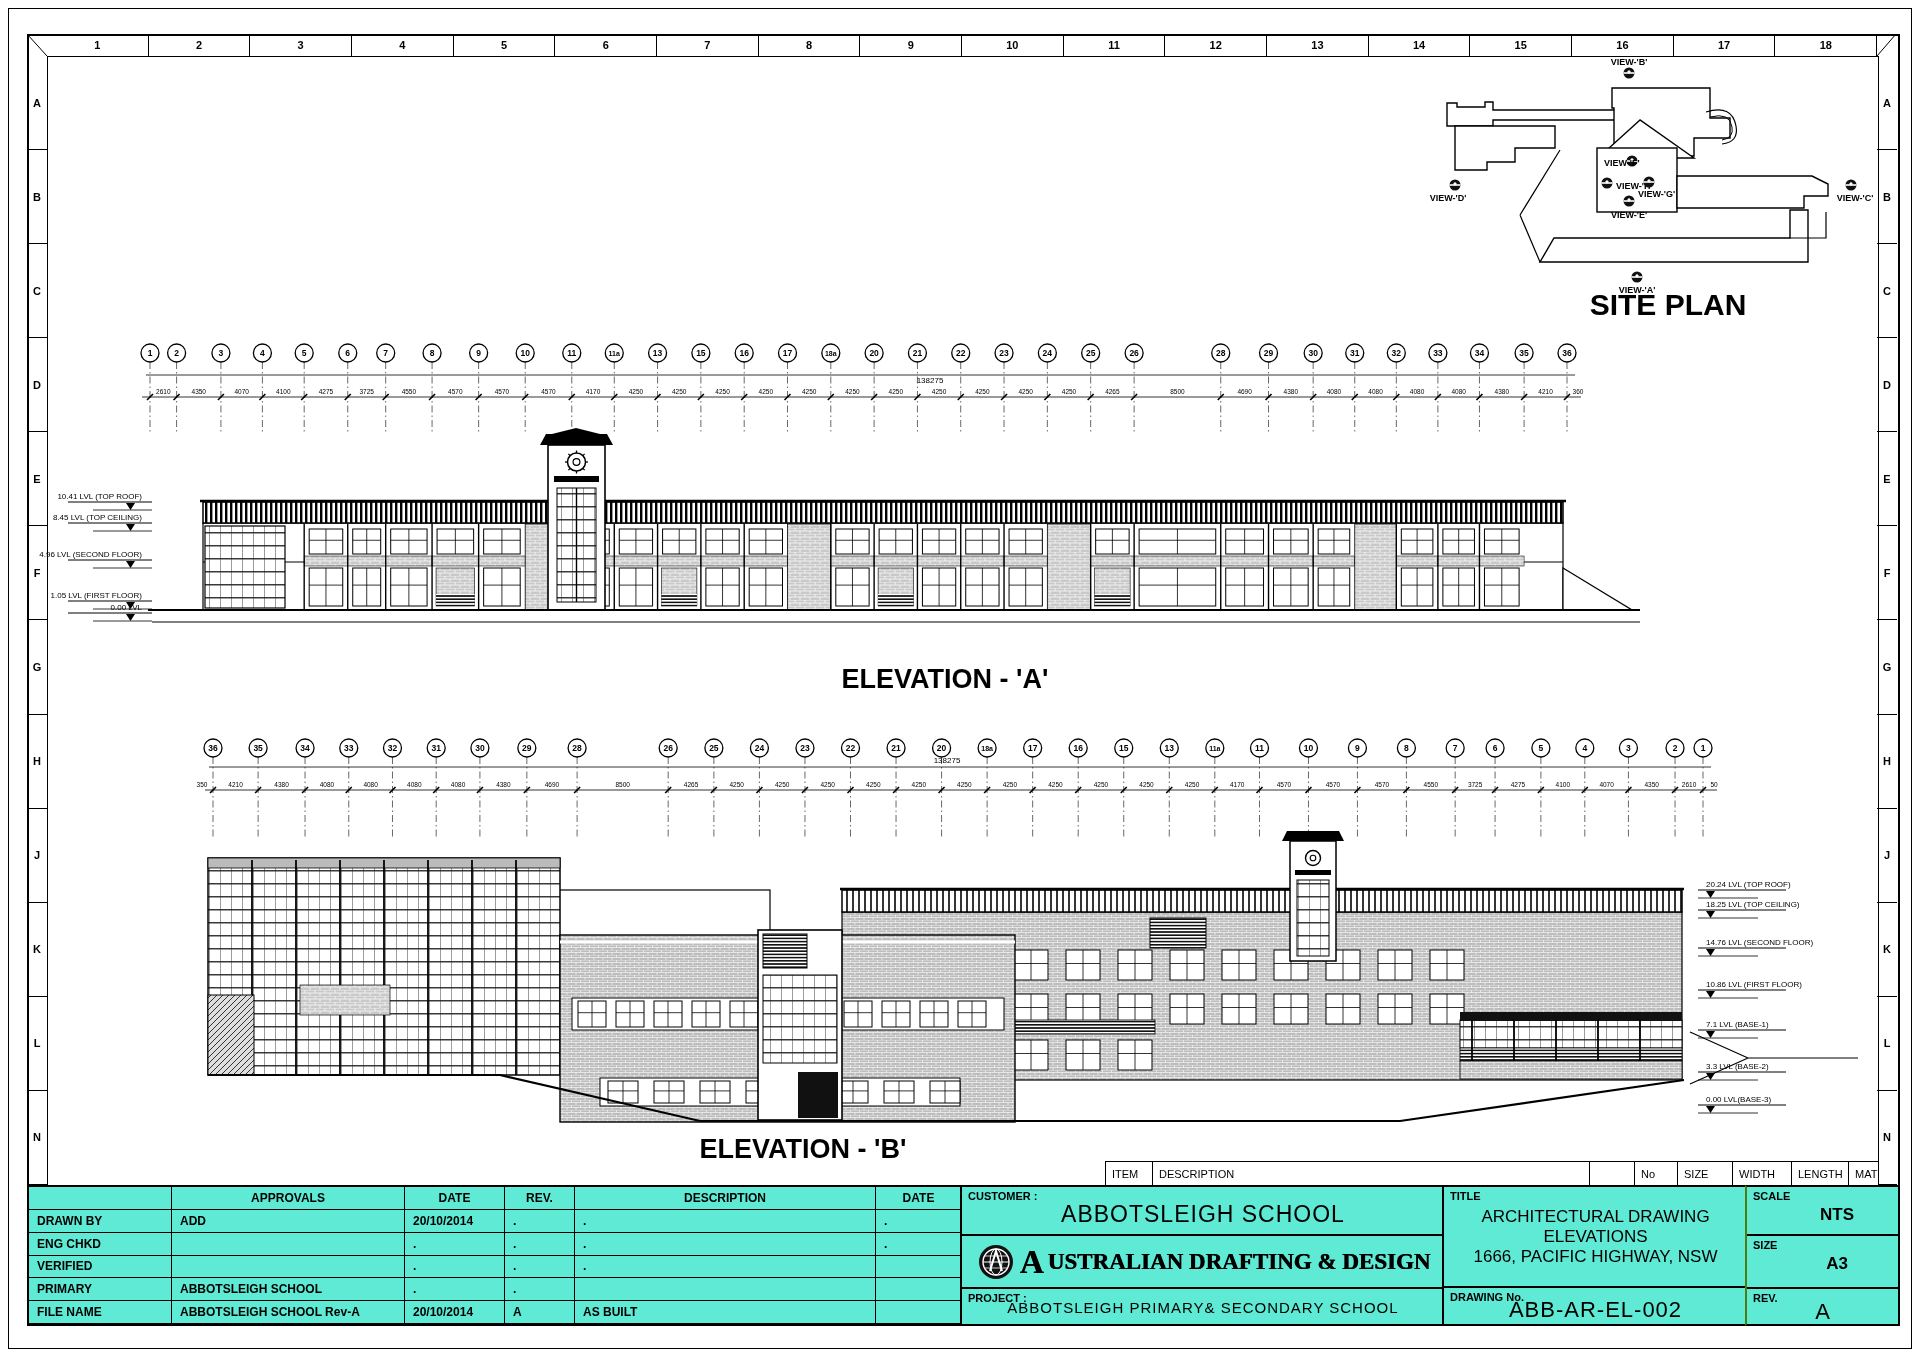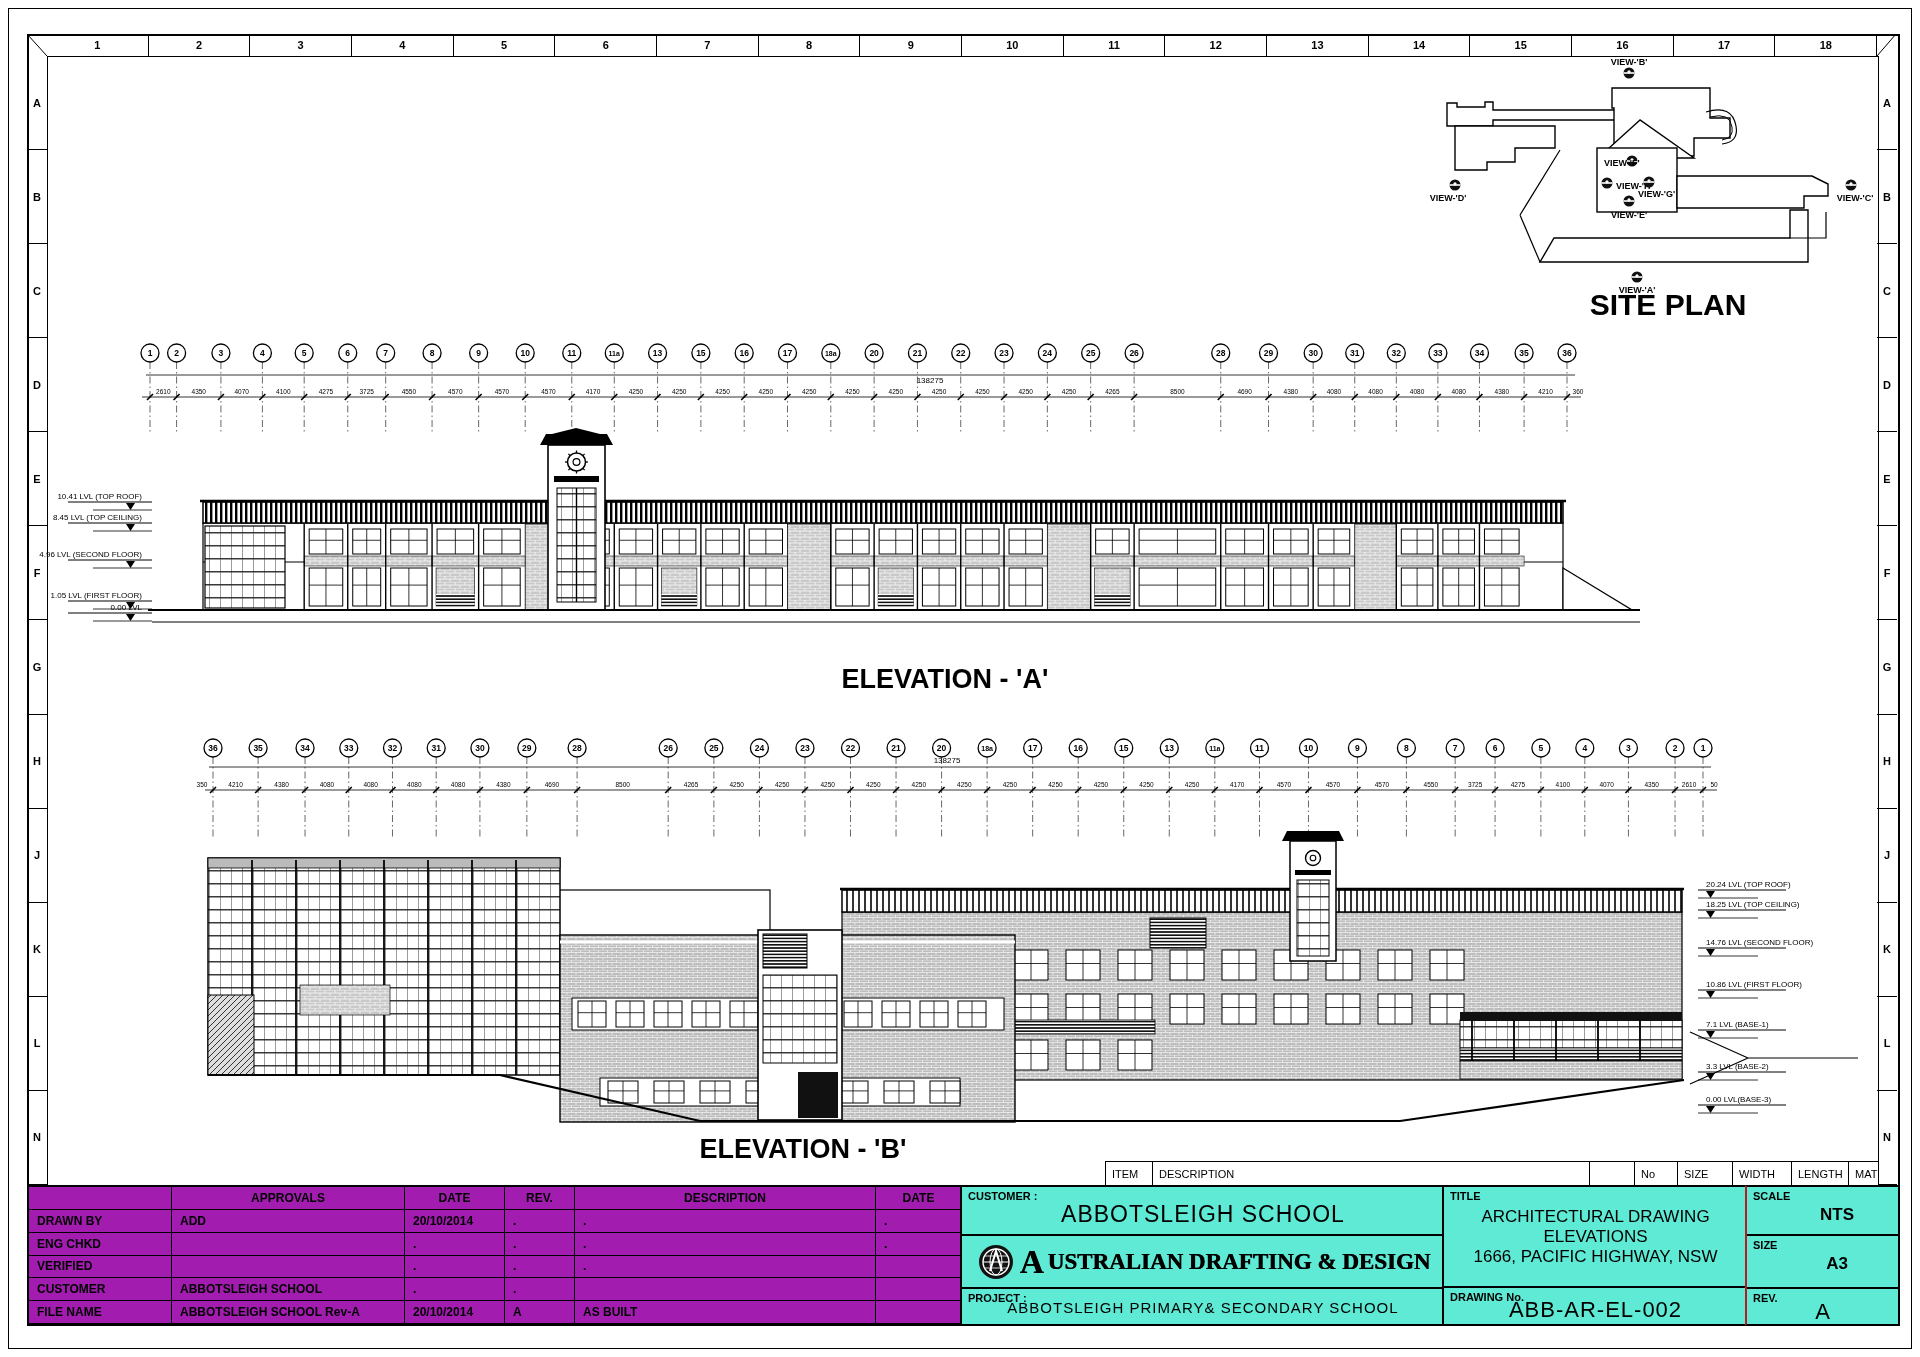--- a/index.html
+++ b/index.html
@@ -16,39 +16,39 @@
   .row-strip .cell{flex:1;border-bottom:1px solid #000;display:flex;align-items:center;justify-content:center;
                    font-size:11px;font-weight:bold;}
   .row-strip.left{left:27px;}
   .row-strip.right{left:1877px;}
   
   .item-strip{left:1105px;top:1161px;width:772px;height:24px;display:flex;border:1.5px solid #000;background:#fff;}
   .item-strip .cell{border-right:1.5px solid #000;display:flex;align-items:center;padding-left:6px;
                     font-size:11px;white-space:nowrap;overflow:hidden;}
   .item-strip .cell:last-child{border-right:none;}
   
-  .appr{left:27px;top:1185px;width:933px;height:137px;border:2px solid #000;background:#a21caf;
+  .appr{left:27px;top:1185px;width:933px;height:137px;border:2px solid #000;background:#5eead4;
         display:grid;grid-template-columns:143px 233px 100px 70px 301px auto;grid-template-rows:repeat(6,1fr);}
   .appr .c{border-right:1.5px solid #000;border-bottom:1.5px solid #000;display:flex;align-items:center;
            padding-left:8px;font-size:12px;font-weight:bold;white-space:nowrap;overflow:hidden;}
   .appr .hdr{justify-content:center;padding-left:0;}
   
   .tb{top:1185px;height:137px;border-top:2px solid #000;border-bottom:2px solid #000;background:#5eead4;}
   .tb-cust{left:960px;width:482px;border-left:2px solid #000;display:flex;flex-direction:column;}
   .tb-cust .r1{height:47px;border-bottom:2px solid #000;position:relative;}
   .tb-cust .r2{height:51px;border-bottom:2px solid #000;display:flex;align-items:center;justify-content:center;gap:4px;}
   .tb-cust .r3{flex:1;position:relative;}
   .lbl{position:absolute;left:6px;top:3px;font-size:11px;font-weight:bold;}
   .big-center{position:absolute;left:0;right:0;top:14px;text-align:center;font-size:23px;letter-spacing:1px;}
   .tb-title{left:1442px;width:303px;border-left:2px solid #000;}
   .tb-title .main{height:99px;border-bottom:2px solid #000;position:relative;font-size:17px;text-align:center;}
   .tb-title .lines{position:absolute;left:0;right:0;top:16px;line-height:20px;}
   .tb-title .dwg{height:36px;position:relative;}
   .dwg-no{position:absolute;left:0;right:0;top:9px;text-align:center;font-size:22px;letter-spacing:1px;}
-  .tb-scale{left:1745px;width:151px;border-left:2px solid #b91c1c;display:flex;flex-direction:column;}
+  .tb-scale{left:1745px;width:151px;border-left:2px solid #4d7c0f;display:flex;flex-direction:column;}
   .tb-scale .s{position:relative;border-bottom:2px solid #000;}
   .tb-scale .s:last-child{border-bottom:none;}
   .sc-val{position:absolute;left:0;right:0;top:18px;text-align:center;font-size:17px;font-weight:bold;margin-left:29px;}
   .rev-val{position:absolute;left:0;right:0;top:10px;text-align:center;font-size:22px;}
   .company{font-family:"Liberation Serif",serif;font-weight:bold;font-size:23px;letter-spacing:0px;
            text-shadow:0.6px 0 #000;white-space:nowrap;}
   .companyA{font-family:"Liberation Serif",serif;font-weight:bold;font-size:33px;line-height:0;text-shadow:0.6px 0 #000;}
   svg text{font-family:"Liberation Sans",sans-serif;}
 </style>
 </head>
@@ -1206,21 +1206,21 @@
       <div class="c">.</div>
       <div class="c">.</div>
       <div class="c">.</div>
       <div class="c">.</div>
       <div class="c">VERIFIED</div>
       <div class="c"></div>
       <div class="c">.</div>
       <div class="c">.</div>
       <div class="c">.</div>
       <div class="c"></div>
-      <div class="c">CUSTOMER</div>
+      <div class="c">PRIMARY</div>
       <div class="c">ABBOTSLEIGH SCHOOL</div>
       <div class="c">.</div>
       <div class="c">.</div>
       <div class="c"></div>
       <div class="c"></div>
       <div class="c">FILE NAME</div>
       <div class="c">ABBOTSLEIGH SCHOOL Rev-A</div>
       <div class="c">20/10/2014</div>
       <div class="c">A</div>
       <div class="c">AS BUILT</div>

